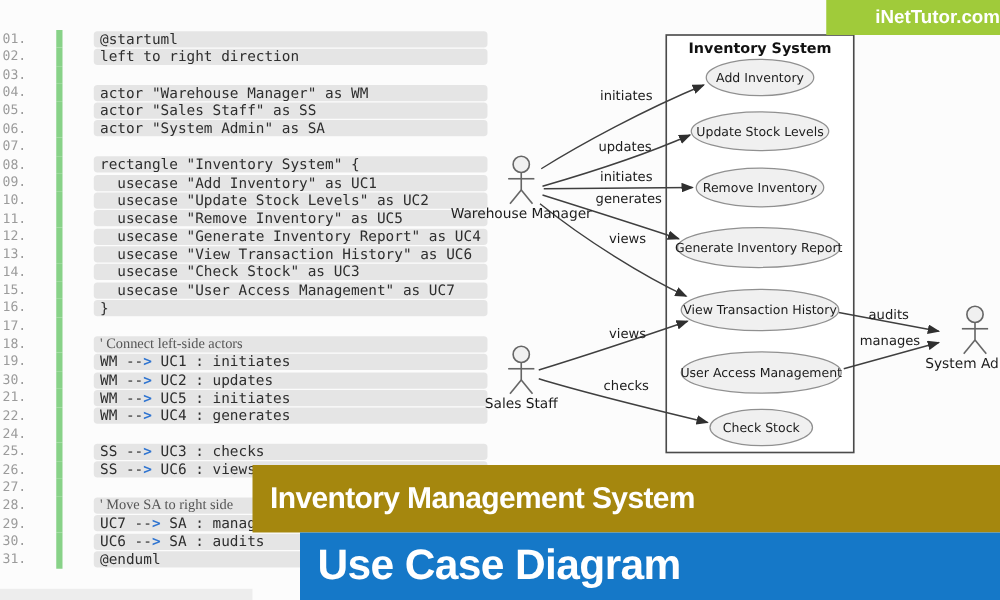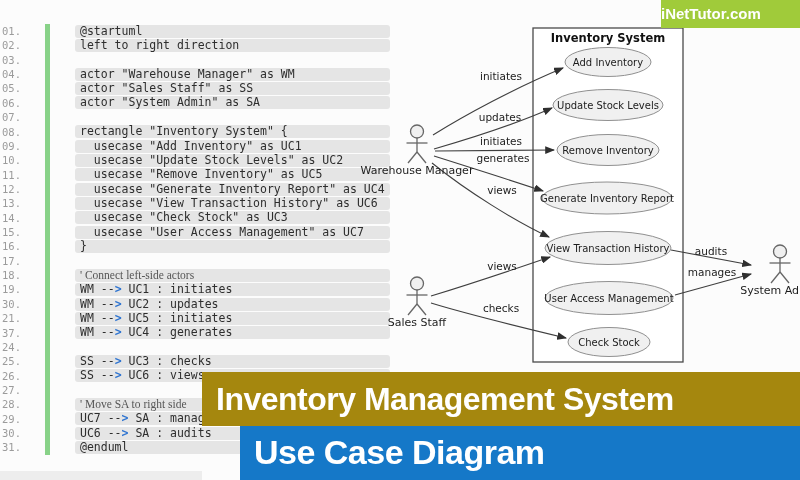--- a/index.html
+++ b/index.html
@@ -23,26 +23,26 @@
   .code-text.has-bar{background:#e5e5e5;}
   .code-text.comment{color:#555;font-family:Liberation Serif, serif;}
   .arrow-op{color:#2f74d0;font-weight:bold;}
   #bottom-strip{position:absolute;left:0;top:471px;width:202px;height:9px;background:#ededed;}
   
   #diagram-svg{position:absolute;left:0;top:0;}
   
   .banner{position:absolute;left:202px;width:598px;color:#fff;
     font-family:"Liberation Sans",sans-serif;font-weight:bold;
     padding-left:14px;box-sizing:border-box;letter-spacing:-0.5px;}
-  #banner-title{top:372px;height:54px;font-size:32px;line-height:54px;}
+  #banner-title{top:372px;height:54px;font-size:24px;line-height:54px;}
   #banner-subtitle{top:426px;height:54px;font-size:34px;line-height:52px;}
   
   #logo-badge{
     position:absolute;top:0;right:0;width:139px;height:28px;
-    color:#fff;font:bold 15px/28px "Liberation Sans",sans-serif;text-align:left;
+    color:#fff;font:bold 15px/28px "Liberation Sans",sans-serif;text-align:right;
   }
 </style>
 </head>
 <body>
 
 <div id="root">
 
   <div id="code-panel">
       <div class="code-row">
         <span class="ln">01.</span>
@@ -143,21 +143,21 @@
         <span class="ln">30.</span>
         <span class="gutter"></span>
         <span class="code-text has-bar">WM --<span class="arrow-op">&gt;</span> UC2 : updates</span>
       </div>
       <div class="code-row">
         <span class="ln">21.</span>
         <span class="gutter"></span>
         <span class="code-text has-bar">WM --<span class="arrow-op">&gt;</span> UC5 : initiates</span>
       </div>
       <div class="code-row">
-        <span class="ln">37.</span>
+        <span class="ln">22.</span>
         <span class="gutter"></span>
         <span class="code-text has-bar">WM --<span class="arrow-op">&gt;</span> UC4 : generates</span>
       </div>
       <div class="code-row">
         <span class="ln">24.</span>
         <span class="gutter"></span>
         <span class="code-text"></span>
       </div>
       <div class="code-row">
         <span class="ln">25.</span>

